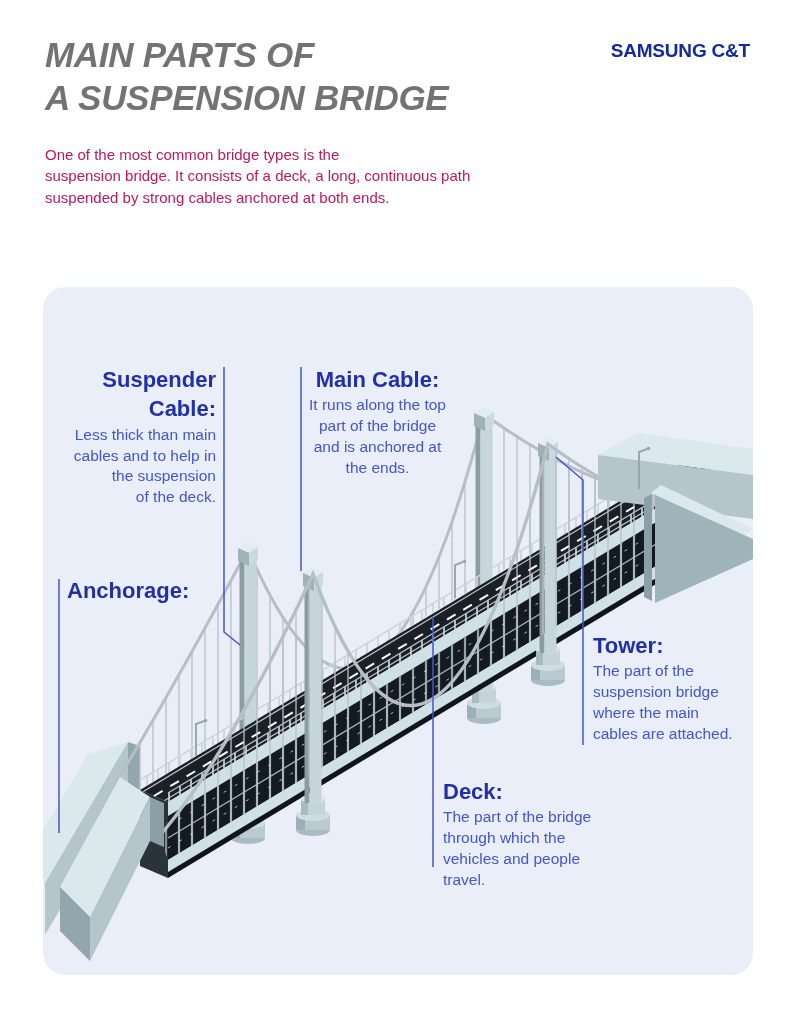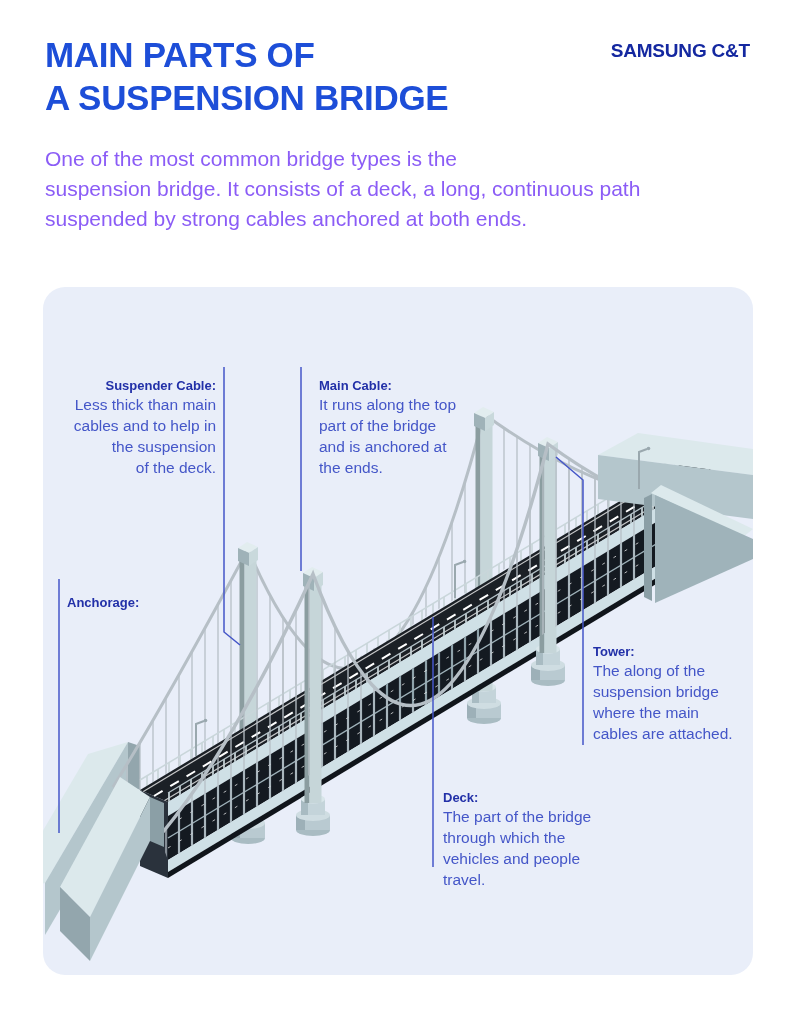--- a/index.html
+++ b/index.html
@@ -4,40 +4,41 @@
 <style>
   html,body{margin:0;padding:0;background:#ffffff;}
   .page{
     position:relative;width:796px;height:1024px;background:#ffffff;overflow:hidden;
     font-family:"Liberation Sans","DejaVu Sans",sans-serif;
   }
   .pre{white-space:pre-line;}
   .title{
     position:absolute;left:45px;top:33px;
     font-size:35px;line-height:1.24;font-weight:800;letter-spacing:-0.3px;
-    color:#1d4ed8;
+    color:#737373;
+    font-style:italic;
   }
   .logo{
     position:absolute;right:46px;top:40px;
     font-size:19px;font-weight:800;letter-spacing:-0.2px;color:#1428a0;
   }
   .intro{
     position:absolute;left:45px;top:144px;width:640px;
-    font-size:21px;line-height:1.42;color:#8b5cf6;
+    font-size:15px;line-height:1.42;color:#be185d;
   }
   .card{
     position:absolute;left:43px;top:287px;width:710px;height:688px;
     background:#e9eef9;border-radius:22px;
   }
   .card svg{position:absolute;left:0;top:0;}
   .lbl{position:absolute;font-size:15.5px;line-height:1.34;color:#4456c8;}
-  .lbl .hd{font-size:13px;font-weight:700;color:#2230a8;margin-bottom:1px;margin-top:12px;}
+  .lbl .hd{font-size:22px;font-weight:700;color:#2230a8;margin-bottom:1px;}
   .lbl-suspender{left:12px;top:78px;width:161px;text-align:right;}
-  .lbl-maincable{left:276px;top:78px;width:165px;}
-  .lbl-anchorage{left:24px;top:295px;width:170px;}
+  .lbl-maincable{left:252px;top:78px;width:165px;text-align:center;}
+  .lbl-anchorage{left:24px;top:289px;width:170px;}
   .lbl-tower{left:550px;top:344px;width:158px;}
   .lbl-deck{left:400px;top:490px;width:188px;}
   .footnote{
     position:absolute;right:26px;top:661px;
     font-size:13px;color:#4a5bd0;
   }
 </style>
 </head>
 <body>
 
@@ -214,21 +215,21 @@
 and is anchored at
 the ends.</div>
     </div>
 
     <div class="lbl lbl-anchorage">
       <div class="hd">Anchorage:</div>
     </div>
 
     <div class="lbl lbl-tower">
       <div class="hd">Tower:</div>
-      <div class="pre">The along of the
+      <div class="pre">The part of the
 suspension bridge
 where the main
 cables are attached.</div>
     </div>
 
     <div class="lbl lbl-deck">
       <div class="hd">Deck:</div>
       <div class="pre">The part of the bridge
 through which the
 vehicles and people

